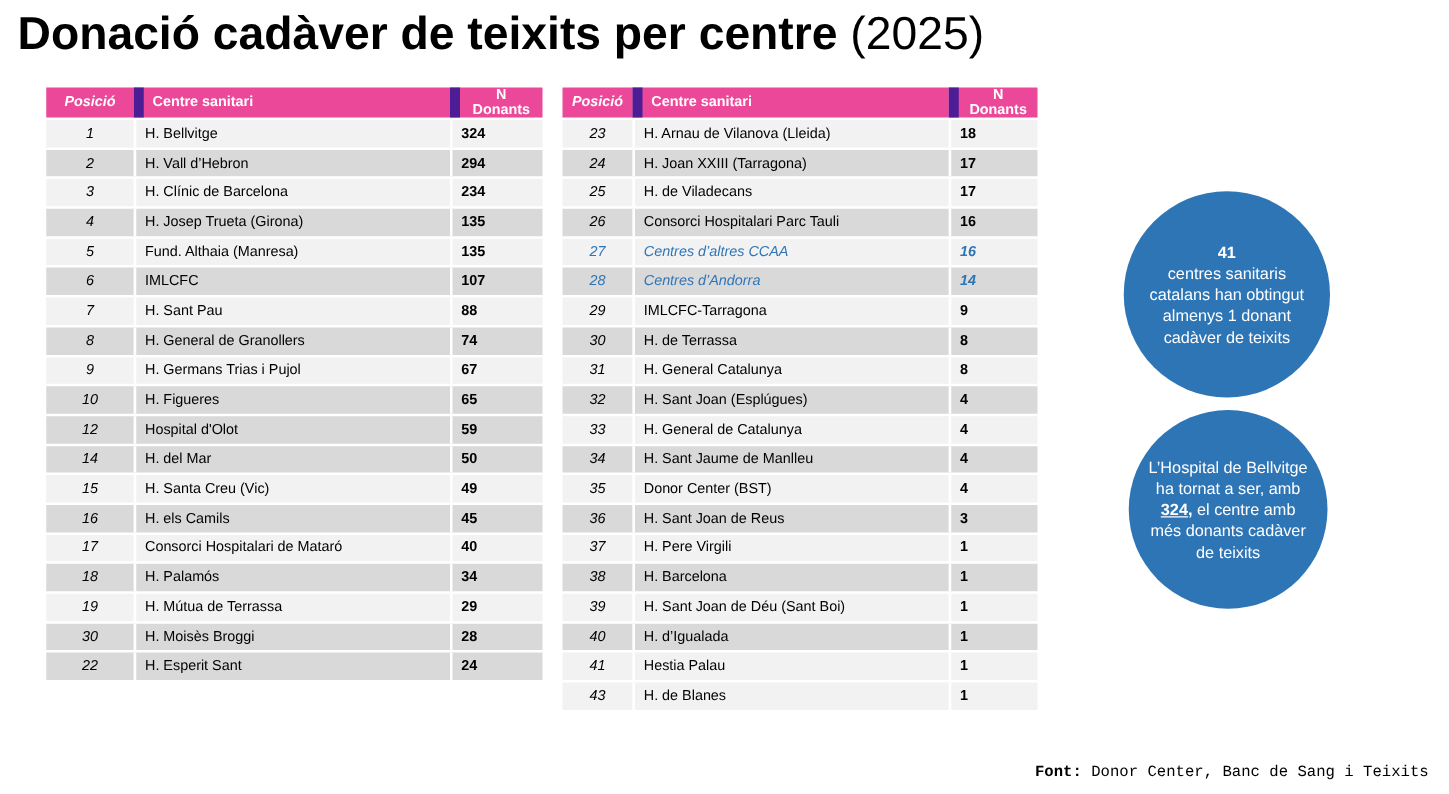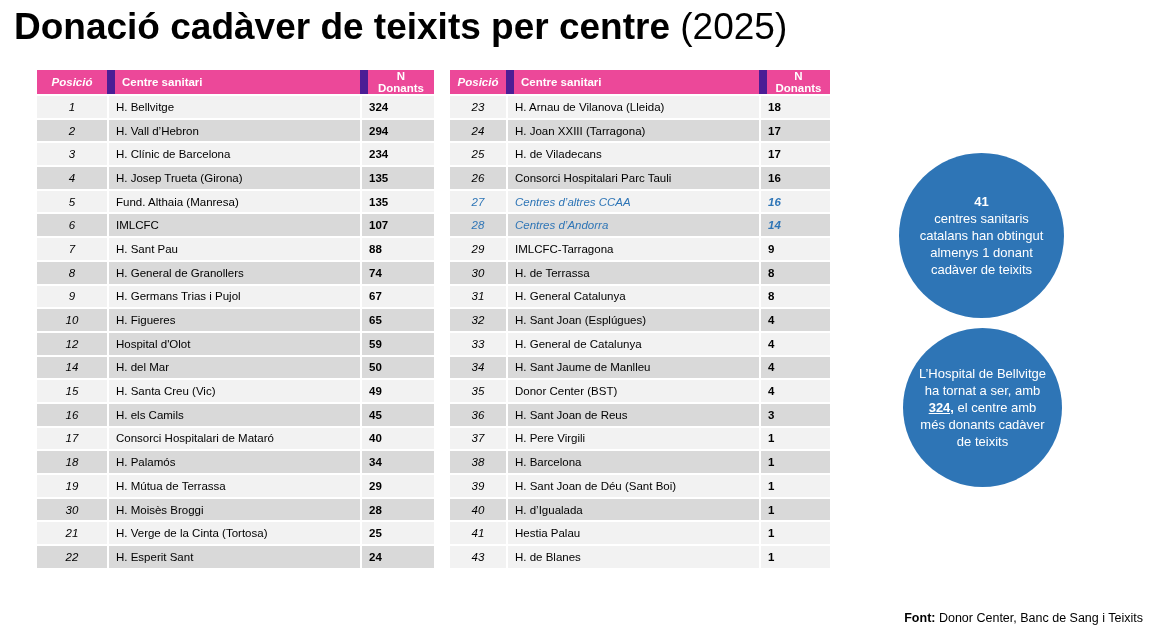--- a/index.html
+++ b/index.html
@@ -83,20 +83,21 @@
   #callout-1 { left: 899px; top: 153px; width: 165px; height: 165px; }
   #callout-2 { left: 903px; top: 328px; width: 159px; height: 159px; }
   .callout .big { font-weight: 700; display: block; }
   .callout b { font-weight: 700; text-decoration: underline; }
 
   .footer {
     position: absolute;
     right: 16px; top: 611px;
     font-size: 12.5px;
     white-space: nowrap;
+    font-family: Liberation Mono, monospace;
   }
   .footer .label { font-weight: 700; }
 </style>
 </head>
 <body>
 
 <h1 class="page-title"><span>Donació cadàver de teixits per centre</span><span class="year"> (2025)</span></h1>
 
 <table class="rank-table" id="table-left">
   <colgroup>
@@ -195,25 +196,20 @@
       <tr class="light">
         <td class="pos">19</td>
         <td class="centre">H. Mútua de Terrassa</td>
         <td class="n">29</td>
       </tr>
       <tr class="dark">
         <td class="pos">30</td>
         <td class="centre">H. Moisès Broggi</td>
         <td class="n">28</td>
       </tr>
-      <tr class="light">
-        <td class="pos">21</td>
-        <td class="centre">H. Verge de la Cinta (Tortosa)</td>
-        <td class="n">25</td>
-      </tr>
       <tr class="dark">
         <td class="pos">22</td>
         <td class="centre">H. Esperit Sant</td>
         <td class="n">24</td>
       </tr>
     </tbody>
 </table>
 
 <table class="rank-table" id="table-right">
   <colgroup>

